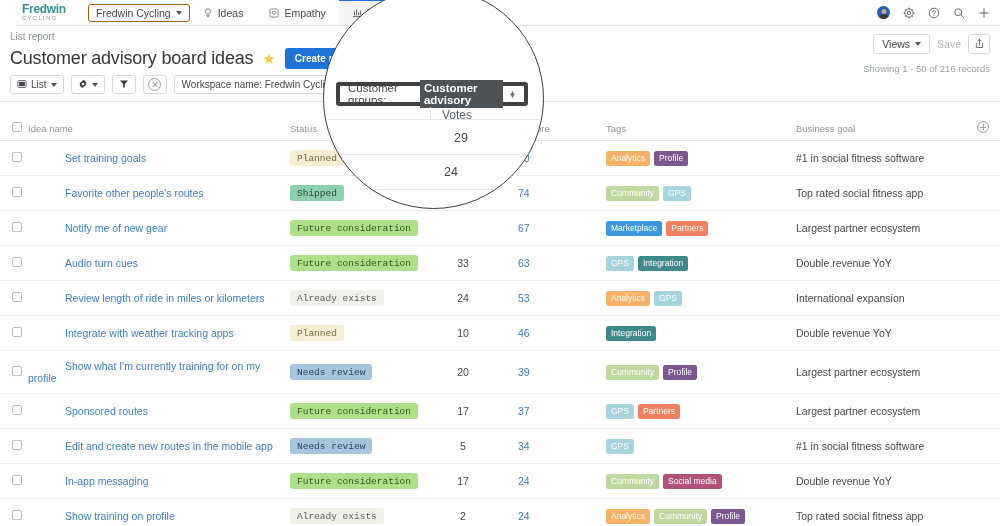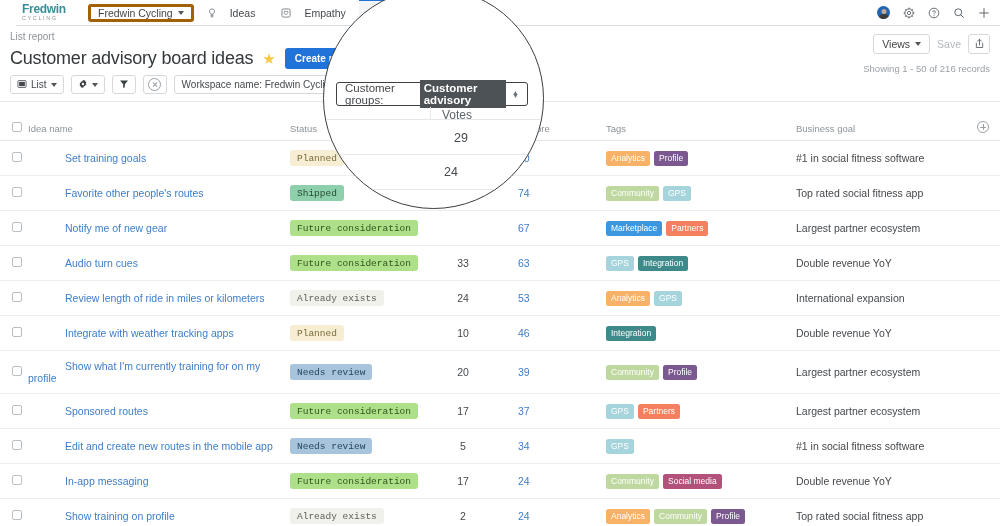--- a/index.html
+++ b/index.html
@@ -27,38 +27,38 @@
   .logo-wrap {
     width: 64px;
     display: flex; flex-direction: column; justify-content: center;
     padding-left: 6px;
   }
   .logo-main { font-size: 12px; font-weight: bold; color: #3a8f97; line-height: 11px; letter-spacing: -0.3px; }
   .logo-sub  { font-size: 5.5px; color: #8d9499; letter-spacing: 1.6px; line-height: 7px; }
 
   .ws-btn {
     align-self: center;
-    border: 3px solid #a16207;
+    border: 1px solid #a16207;
     border-radius: 3px;
     background: #fff;
     height: 18px;
     display: flex; align-items: center; gap: 5px;
     padding: 0 7px;
     font-size: 10.5px;
     color: #444;
     margin-left: 8px;
   }
   .caret-d {
     width: 0; height: 0;
     border-left: 3px solid transparent;
     border-right: 3px solid transparent;
     border-top: 4px solid #555;
   }
   .navtab {
-    display: flex; align-items: center; gap: 13px;
+    display: flex; align-items: center; gap: 5px;
     padding: 0 13px;
     font-size: 10.5px;
     color: #45494d;
     border-bottom: none;
   }
   .navtab.active {
     background: #f3f4f5;
     border-top: 2px solid #1f73d9;
     margin-top: -1px;
   }
@@ -212,21 +212,21 @@
     border-radius: 50%;
     background: #ffffff;
     border: 1.3px solid #3a3f43;
     overflow: hidden;
     z-index: 40;
   }
   .mag-inner { position: relative; width: 100%; height: 100%; }
   .mag-filter {
     position: absolute; left: 12px; top: 93px;
     width: 192px; height: 24px;
-    border: 1px solid #404040; border-radius: 3px; background: #fff;
+    border: 4px solid #404040; border-radius: 3px; background: #fff;
     display: flex; align-items: center; gap: 6px; padding: 0 8px;
     font-size: 11.5px; color: #45494d;
   }
   .mag-sel {
     background: #4d5256; color: #fff; font-weight: bold;
     padding: 2px 4px; font-size: 11.5px;
   }
   .mag-line { position: absolute; height: 1px; background: #e4e7ea; }
   .mag-vline { position: absolute; width: 1px; background: #e8eaec; }
   .mag-txt { position: absolute; font-size: 12px; color: #5c6368; }

